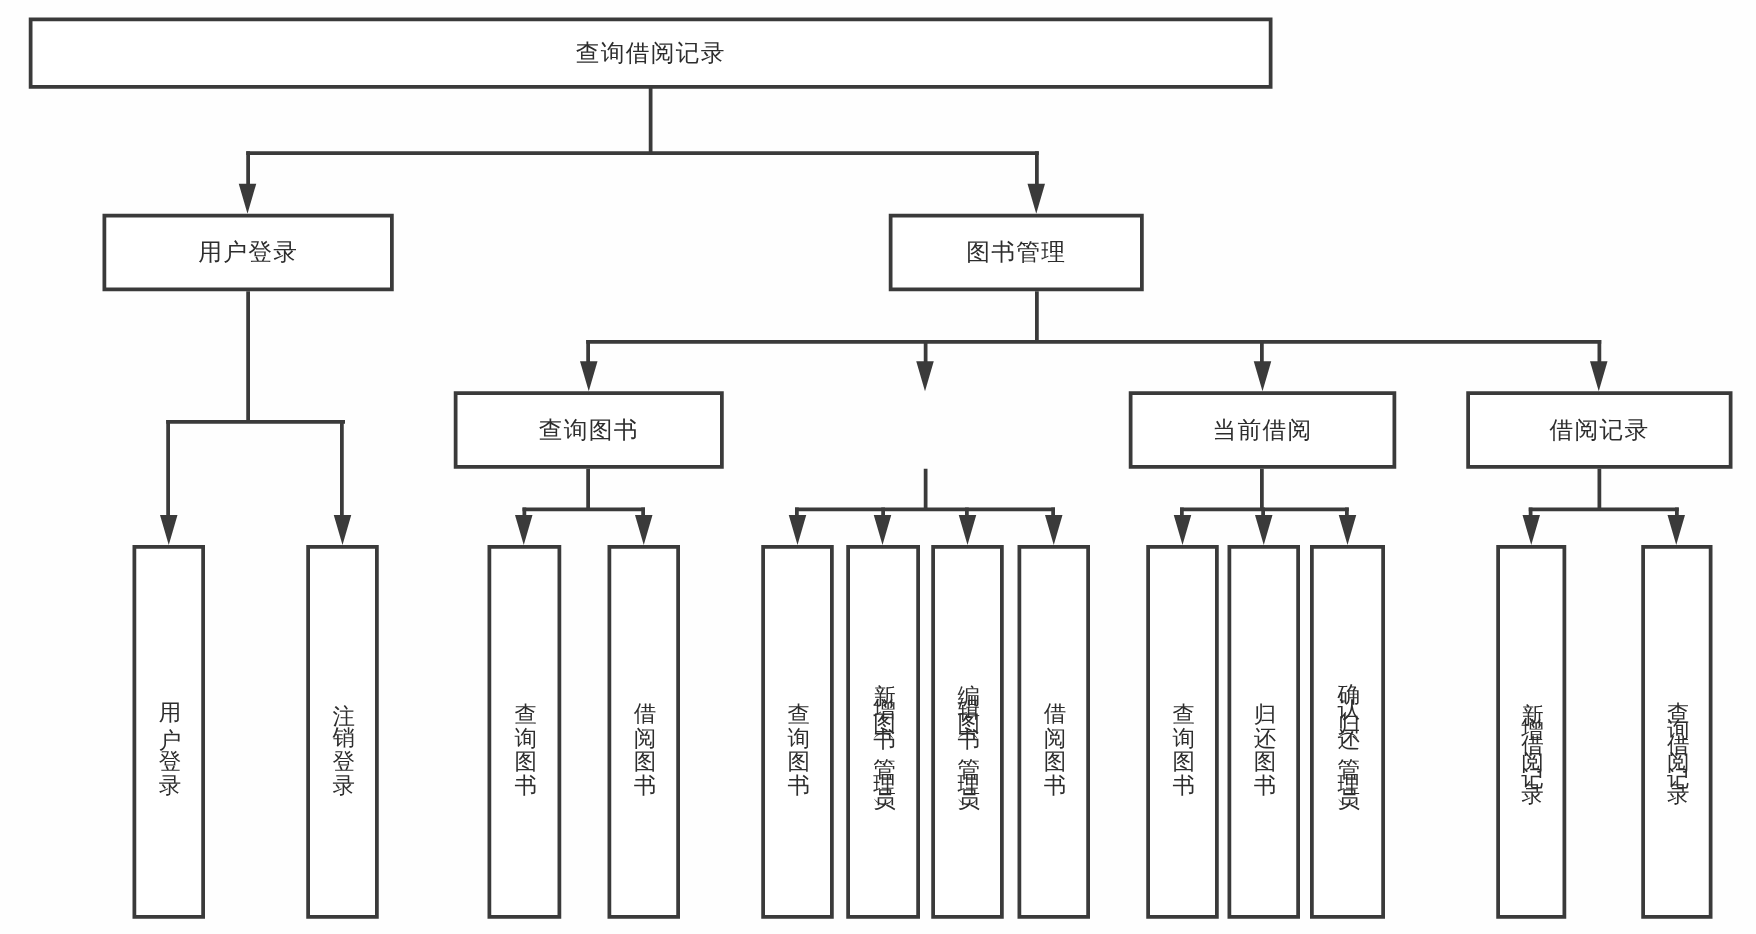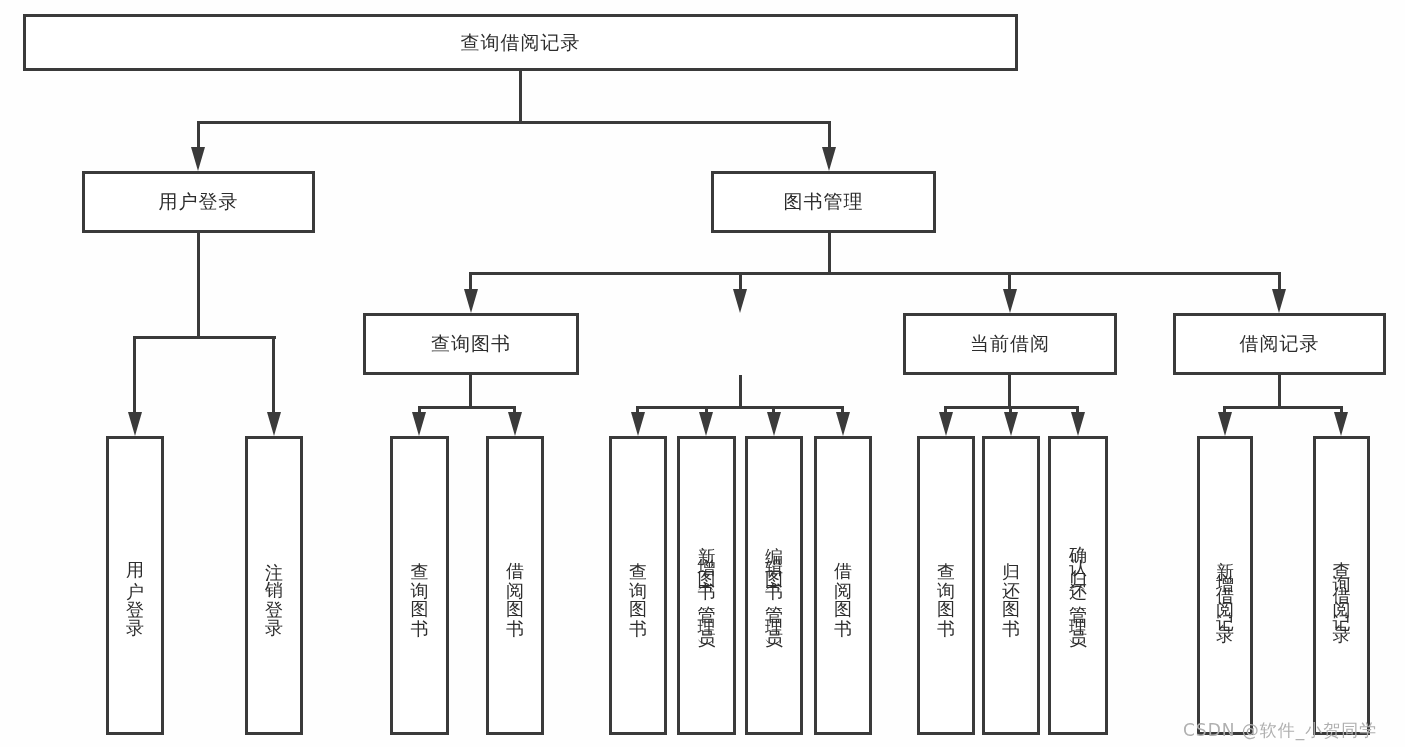--- a/index.html
+++ b/index.html
@@ -41,21 +41,21 @@
   <div class="vline" style="left:519px;top:70px;height:53px"></div>
   <div class="hline" style="left:197px;top:121px;width:634px"></div>
   <div class="vline" style="left:197px;top:121px;height:28px"></div>
   <div class="arrow" style="left:191px;top:147px"></div>
   <div class="vline" style="left:828px;top:121px;height:28px"></div>
   <div class="arrow" style="left:822px;top:147px"></div>
 
   <div class="box" style="left:82px;top:171px;width:233px;height:62px">
     <span>用户登录</span>
   </div>
-  <div class="box" style="left:711px;top:171px;width:225px;height:62px">
+  <div class="box" style="left:711px;top:171px;width:204px;height:62px">
     <span>图书管理</span>
   </div>
 
   <div class="vline" style="left:197px;top:233px;height:105px"></div>
   <div class="hline" style="left:133px;top:336px;width:143px"></div>
   <div class="vline" style="left:133px;top:336px;height:78px"></div>
   <div class="arrow" style="left:128px;top:412px"></div>
   <div class="vline" style="left:272px;top:336px;height:78px"></div>
   <div class="arrow" style="left:267px;top:412px"></div>
 
@@ -151,15 +151,14 @@
   <div class="vline" style="left:1340px;top:406px;height:8px"></div>
   <div class="arrow" style="left:1334px;top:412px"></div>
 
   <div class="box leaf" style="left:1197px;top:436px;width:56px;height:299px">
     <span class="vt vt6">新增借阅记录</span>
   </div>
   <div class="box leaf" style="left:1313px;top:436px;width:57px;height:299px">
     <span class="vt vt6">查询借阅记录</span>
   </div>
 
-  <div class="watermark">CSDN @软件_小贺同学</div>
 
 </div>
 
 </body></html>

